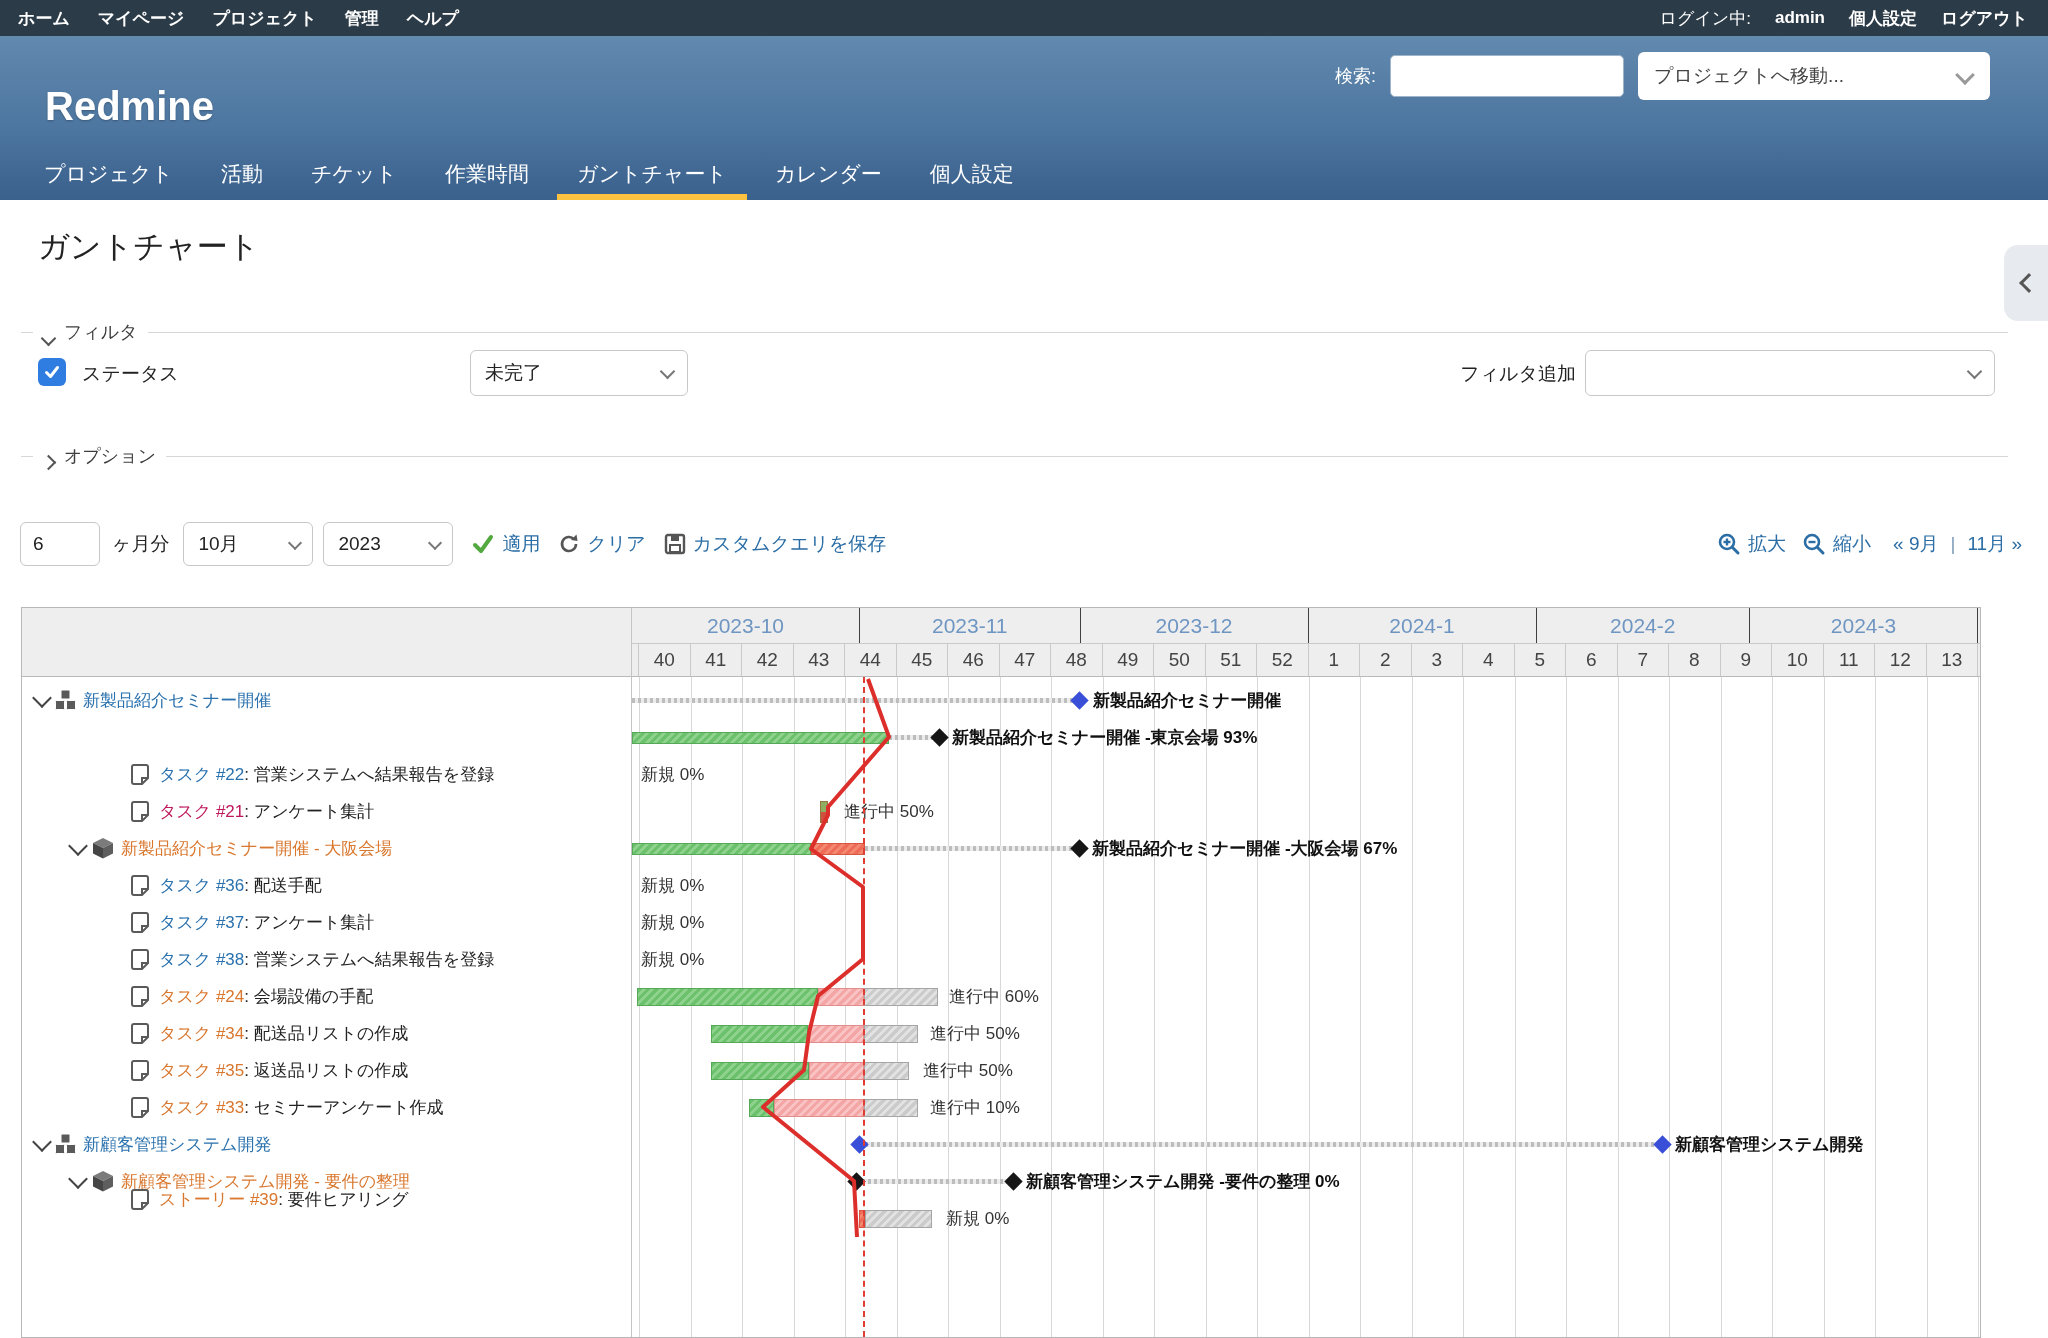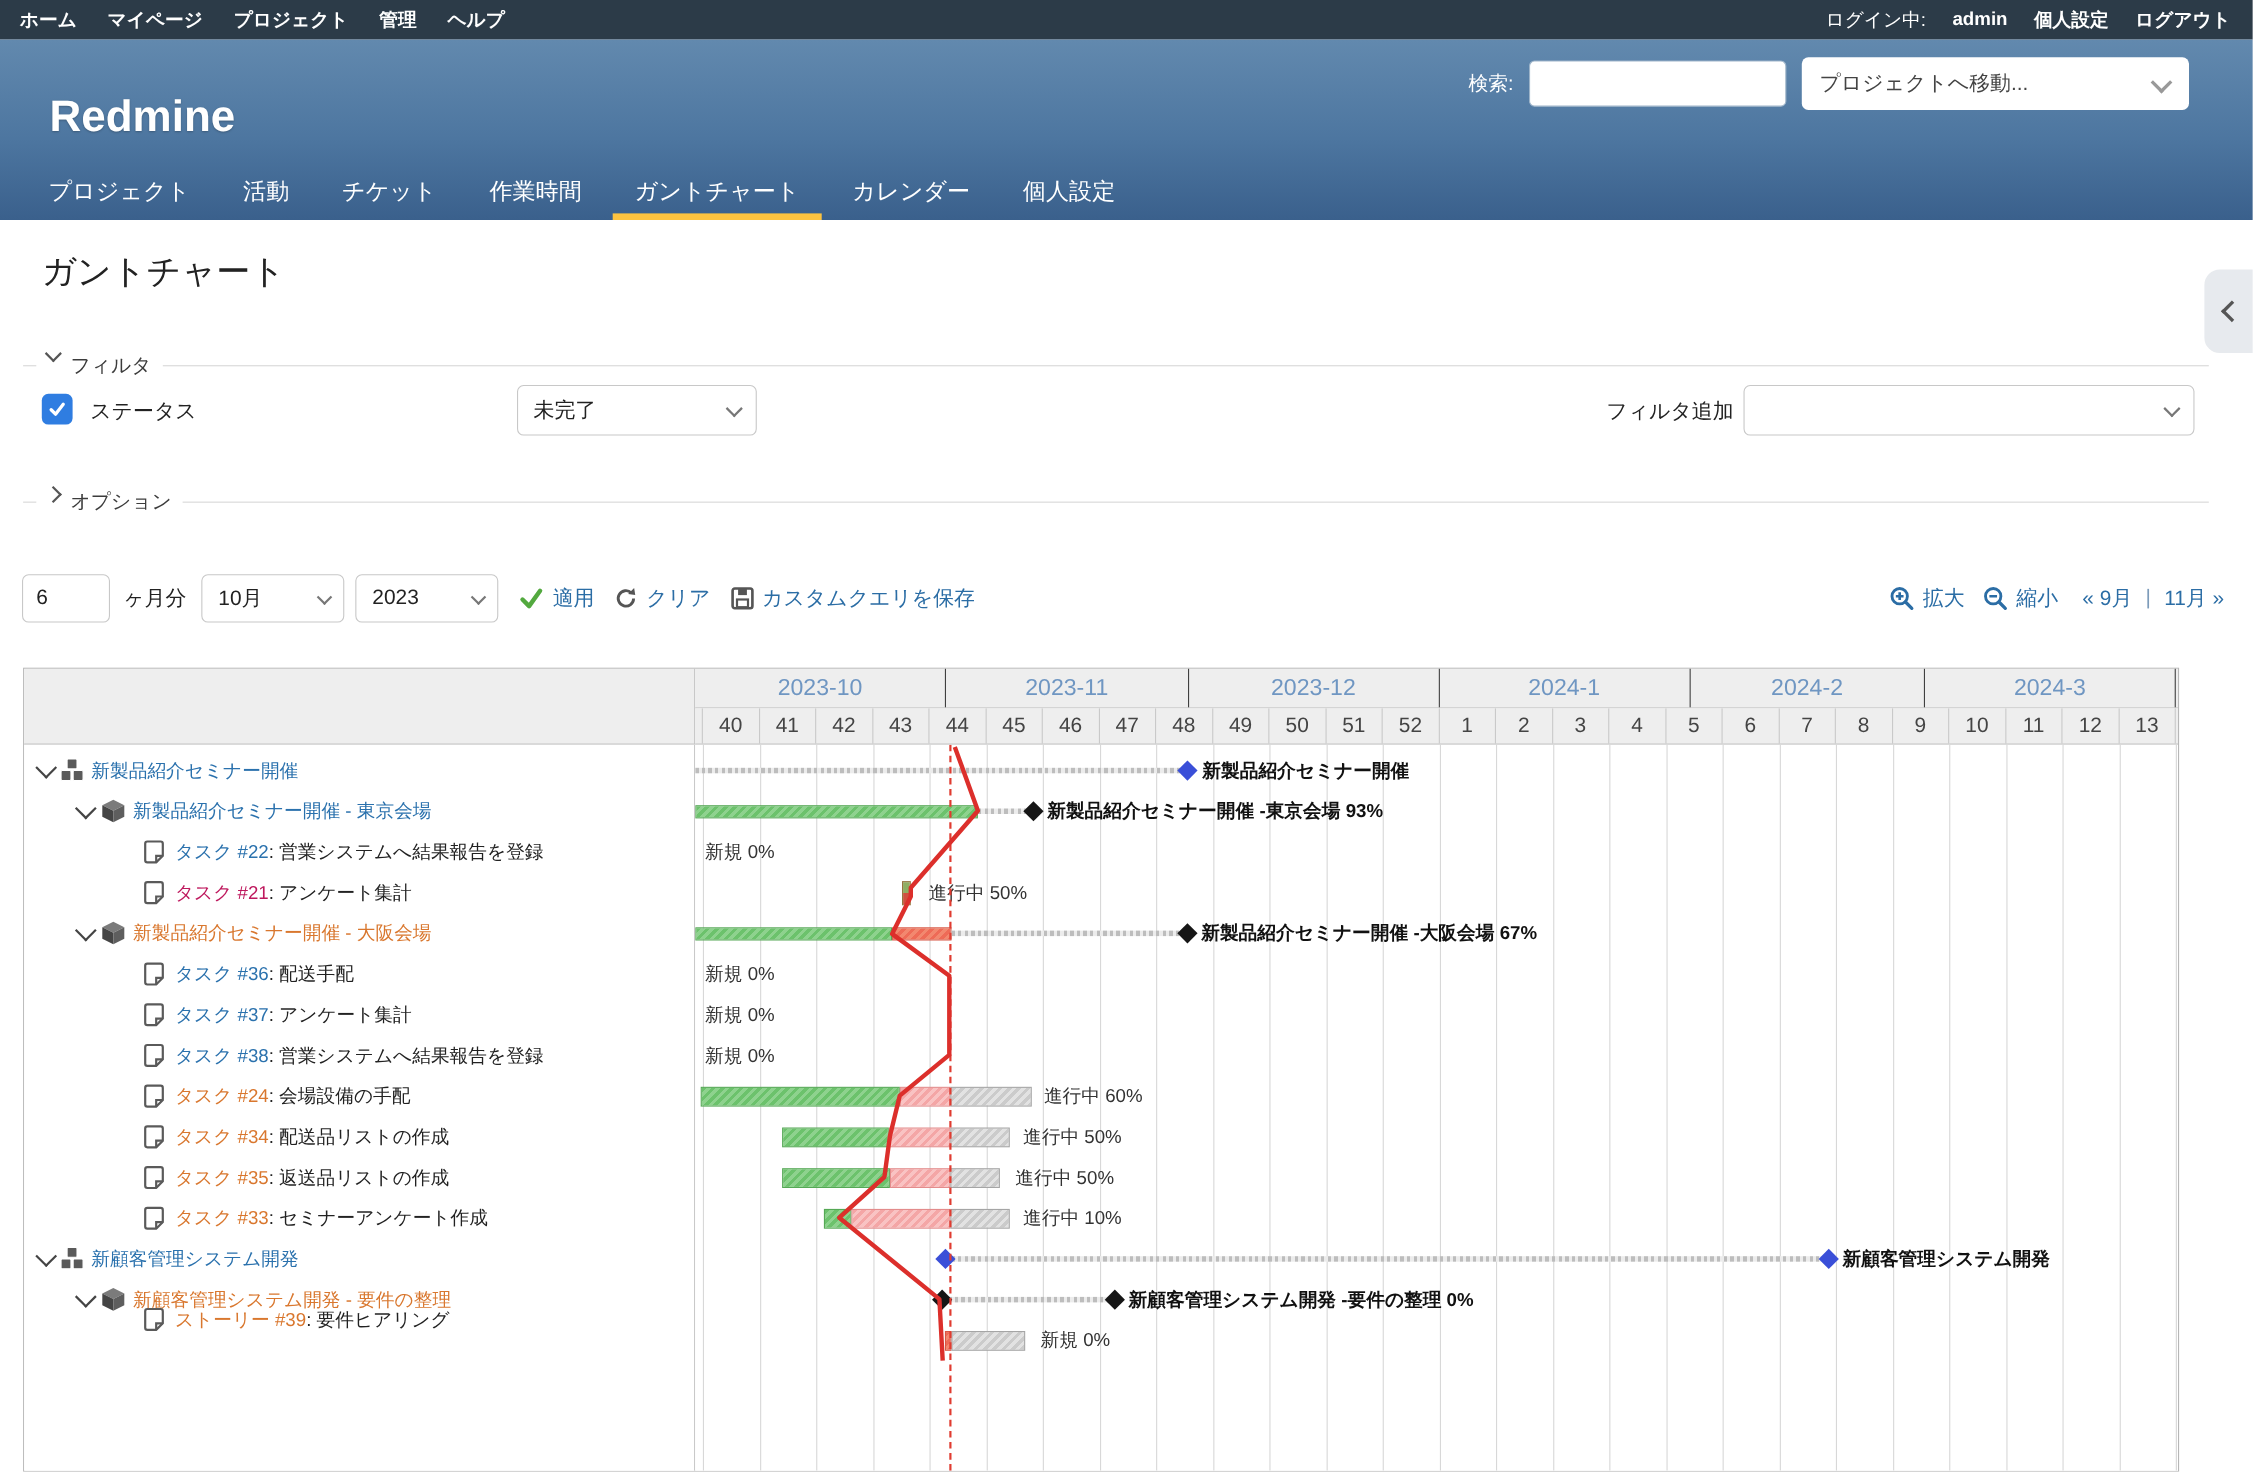--- a/index.html
+++ b/index.html
@@ -36,21 +36,21 @@
   .tab .underline{position:absolute;left:4px;right:4px;bottom:0;height:6px;background:#fdc340;}
   
   .content{position:absolute;left:0;top:200px;width:2048px;height:1138px;background:#fff;}
   .page-title{position:absolute;left:38px;top:26px;font-size:31px;color:#222;}
   .collapse-btn{position:absolute;right:0;top:45px;width:44px;height:76px;background:#e7eaee;
     border-radius:14px 0 0 14px;display:flex;align-items:center;justify-content:center;cursor:pointer;}
   .collapse-btn .chev{border-color:#555;transform:rotate(135deg);margin-left:6px;}
   .legend-row{position:absolute;left:21px;right:40px;height:26px;}
   .legend-row .rule{position:absolute;left:0;right:0;top:12px;height:1px;background:#d7d7d7;}
   .legend-row .legend{position:absolute;left:12px;top:0;background:#fff;padding:0 10px;
-    display:flex;align-items:flex-start;gap:10px;font-size:18px;color:#3c3c3c;cursor:pointer;}
+    display:flex;align-items:flex-end;gap:10px;font-size:18px;color:#3c3c3c;cursor:pointer;}
   .tri{width:9px;height:9px;border-right:2.5px solid #555;border-bottom:2.5px solid #555;display:inline-block;}
   .tri.down{transform:rotate(45deg);margin-top:-4px;}
   .tri.right{transform:rotate(-45deg);}
   
   .filter-row{position:absolute;left:0;top:150px;width:2048px;height:50px;}
   .checkbox{position:absolute;left:38px;top:8px;width:28px;height:28px;border-radius:6px;
     background:#2f7de1;display:flex;align-items:center;justify-content:center;cursor:pointer;}
   .status-label{position:absolute;left:82px;top:11px;font-size:19px;color:#222;}
   .select{background:#fff;border:1px solid #c8c8c8;border-radius:6px;box-sizing:border-box;
     display:flex;align-items:center;padding-left:14px;font-size:19px;color:#222;position:absolute;cursor:pointer;}
@@ -293,31 +293,20 @@
           <div class="t-chev" style="margin-left: 13px;"></div>
           <div class="t-icon" style="position: absolute; left: 31px;">
             <svg width="25" height="23" viewBox="0 0 25 23">
               <rect x="8" y="1" width="9" height="9" rx="1" fill="#5a5a5a" stroke="#fff"></rect>
               <rect x="2.5" y="11.5" width="9" height="9" rx="1" fill="#5a5a5a" stroke="#fff"></rect>
               <rect x="13.5" y="11.5" width="9" height="9" rx="1" fill="#5a5a5a" stroke="#fff"></rect>
             </svg>
           </div>
           <div style="position: absolute; left: 61px;"><a class="t-link blue">新製品紹介セミナー開催</a></div>
         </div>
-        <div class="t-row" style="top: 42px;">
-          <div class="t-chev" style="margin-left: 49px;"></div>
-          <div class="t-icon" style="position: absolute; left: 69px;">
-            <svg width="24" height="23" viewBox="0 0 24 23">
-              <polygon points="12,1 22,6 12,11 2,6" fill="#7b7b7b"></polygon>
-              <polygon points="2,6 12,11 12,21.5 2,16.5" fill="#454545"></polygon>
-              <polygon points="22,6 12,11 12,21.5 22,16.5" fill="#5e5e5e"></polygon>
-            </svg>
-          </div>
-          <div style="position: absolute; left: 99px;"><a class="t-link blue">新製品紹介セミナー開催 - 東京会場</a></div>
-        </div>
         <div class="t-row" style="top: 79px;">
           <div class="t-icon" style="position: absolute; left: 107px;">
             <svg width="22" height="23" viewBox="0 0 22 23">
               <path d="M5 2 h12 a2 2 0 0 1 2 2 v11 l-6 6 h-8 a2 2 0 0 1 -2 -2 v-15 a2 2 0 0 1 2 -2 z" fill="#fff" stroke="#5a5a5a" stroke-width="2"></path>
               <path d="M19 15 h-6 v6" fill="none" stroke="#5a5a5a" stroke-width="2"></path>
             </svg>
           </div>
           <div style="position: absolute; left: 137px;"><a class="t-link blue">タスク #22</a><span class="t-rest">: 営業システムへ結果報告を登録</span></div>
         </div>
         <div class="t-row" style="top: 116px;">

